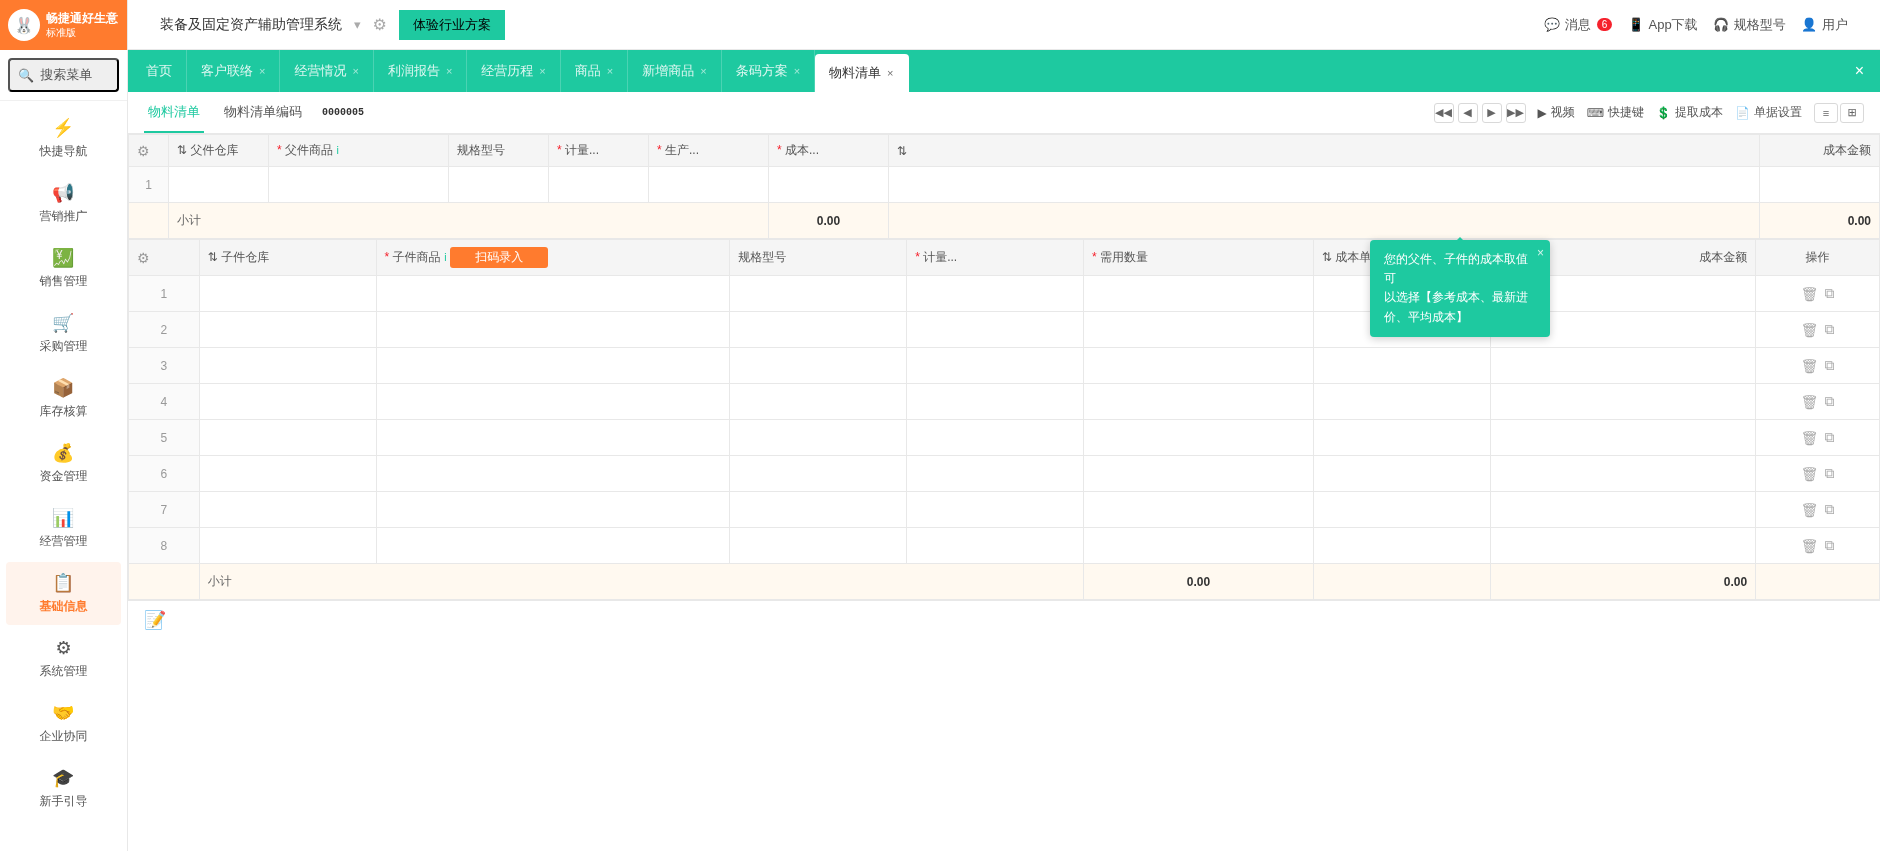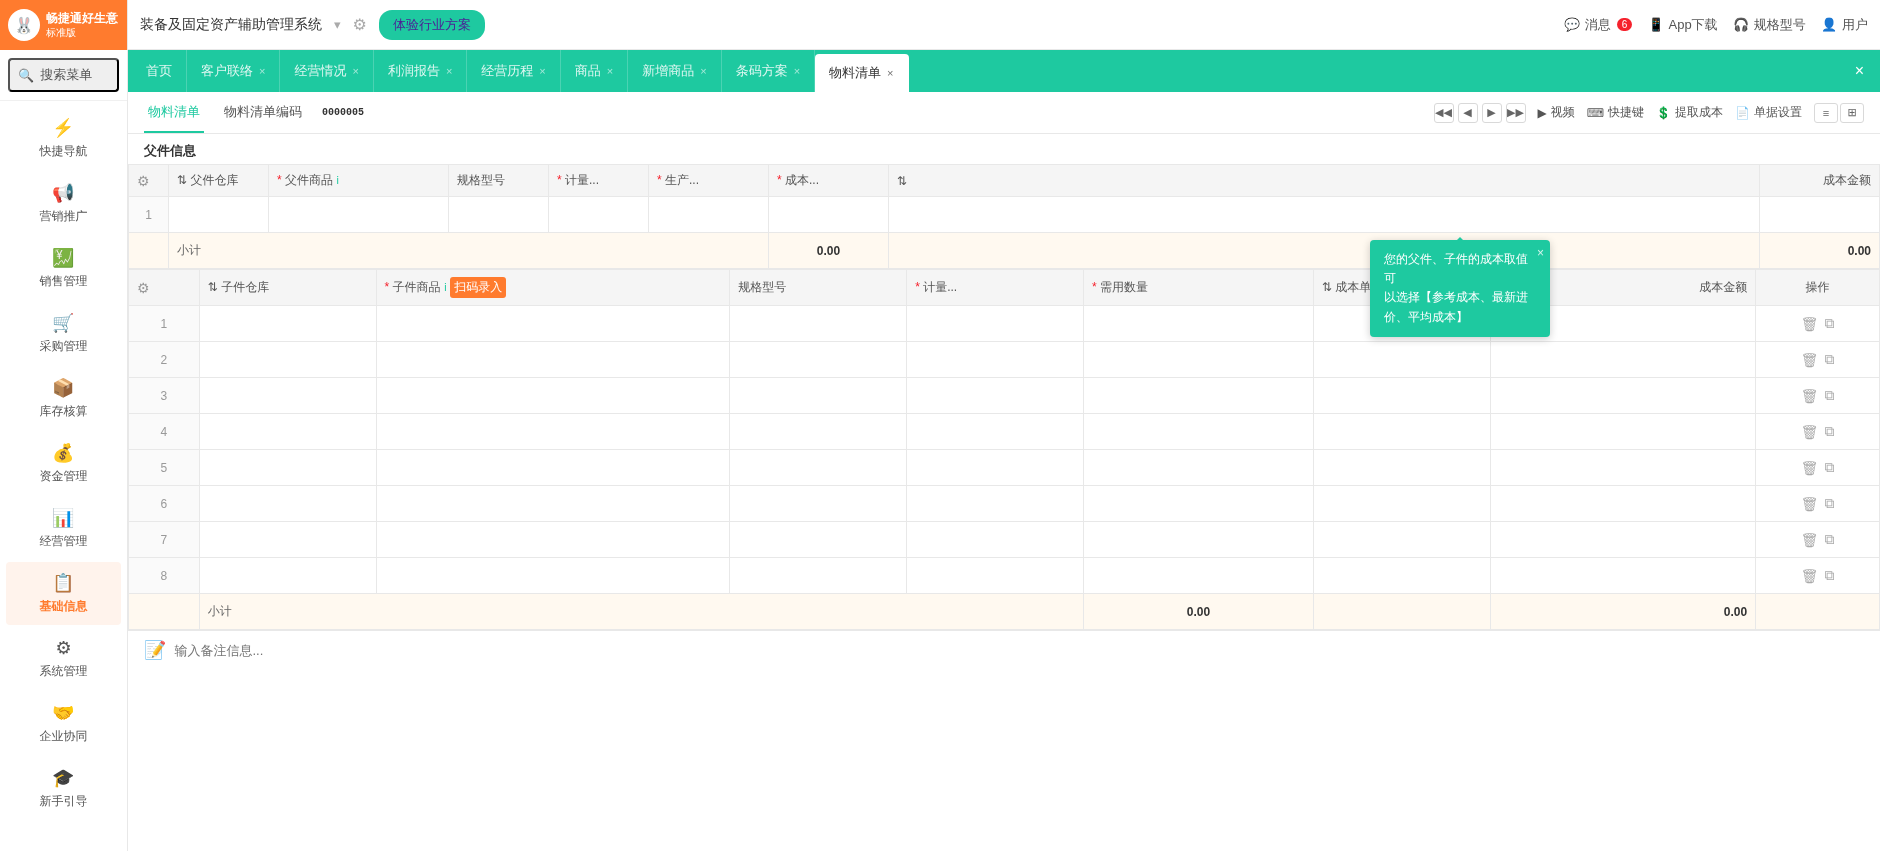--- a/index.html
+++ b/index.html
@@ -80,41 +80,41 @@
       overflow: hidden;
     }
 
     
     .topbar {
       background: #fff;
       height: 50px;
       display: flex;
       align-items: center;
       justify-content: space-between;
-      padding: 0 12px;
+      padding: 0 32px;
       border-bottom: 1px solid #e8e8e8;
       flex-shrink: 0;
     }
     .topbar-left {
       display: flex;
       align-items: center;
       gap: 12px;
     }
     .topbar-title {
       font-size: 14px;
       color: #333;
       display: flex;
       align-items: center;
       gap: 6px;
     }
     .btn-experience {
       background: #1ec9a0;
-      color: #4c1d95;
+      color: #000000;
       border: none;
-      border-radius: 13px;
+      border-radius: 0;
       padding: 6px 14px;
       cursor: pointer;
       font-size: 13px;
     }
     .topbar-right {
       display: flex;
       align-items: center;
       gap: 16px;
       font-size: 13px;
       color: #555;
@@ -248,21 +248,21 @@
       font-weight: bold;
       color: #333;
     }
     .data-table .subtotal-label { color: #666; font-weight: normal; }
     .required { color: #f5222d; }
     .scan-btn {
       background: #ff7b2e;
       color: #fff;
       border: none;
       border-radius: 3px;
-      padding: 2px 4px;
+      padding: 2px 25px;
       font-size: 12px;
       cursor: pointer;
       white-space: nowrap;
     }
     .gear-icon { cursor: pointer; color: #999; font-size: 14px; }
     .action-icons { display: flex; gap: 6px; align-items: center; justify-content: center; }
     .action-icon { color: #aaa; cursor: pointer; font-size: 14px; }
     .table-wrapper { overflow-x: auto; }
 
     
@@ -498,23 +498,20 @@
           <span>📄</span>
           <span>单据设置</span>
         </div>
         <div style="display:flex;gap:2px;">
           <div class="nav-arrow" style="width:24px;">≡</div>
           <div class="nav-arrow" style="width:24px;">⊞</div>
         </div>
       </div>
     </div>
 
-    <div class="section-header">
-      <span>父件信息</span>
-    </div>
     <div class="table-wrapper">
       <table class="data-table">
         <thead>
           <tr>
             <th style="width:40px;">
               <span class="gear-icon">⚙</span>
             </th>
             <th style="width:100px;">
               <span>⇅</span> <span>父件仓库</span>
             </th>
@@ -730,21 +727,20 @@
             <td></td>
             <td style="text-align:right;font-weight:bold;">0.00</td>
             <td></td>
           </tr>
         </tbody>
       </table>
     </div>
 
     <div class="bottom-bar">
       <span class="bottom-bar-icon">📝</span>
-      <input type="text" style="border: none; outline: none; flex: 1 1 0%; font-size: 13px; color: rgb(170, 170, 170);" placeholder="输入备注信息...">
     </div>
 
     <div class="tooltip-popup">
       <span class="tooltip-close">×</span>
       <div class="tooltip-line">您的父件、子件的成本取值可</div>
       <div class="tooltip-line">以选择【参考成本、最新进</div>
       <div class="tooltip-line">价、平均成本】</div>
     </div>
   </div>
 </div>

